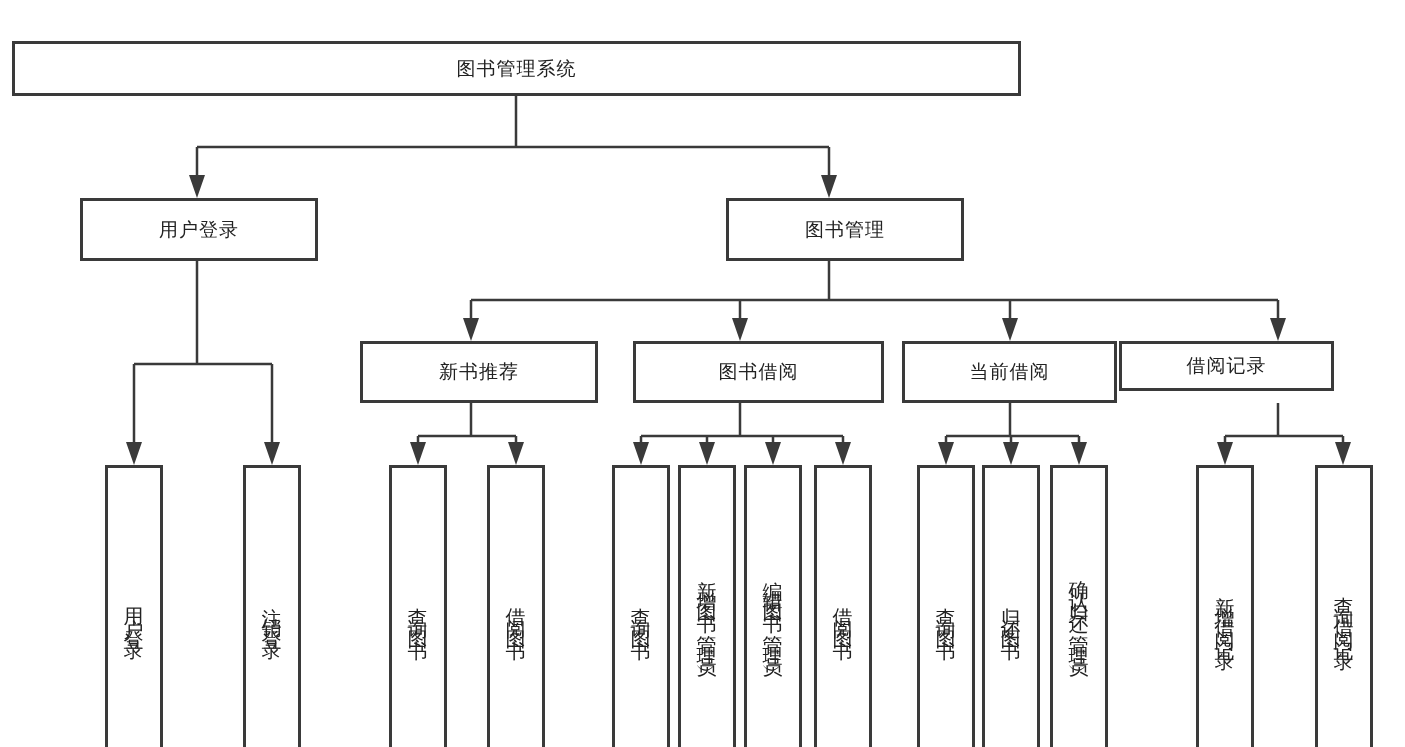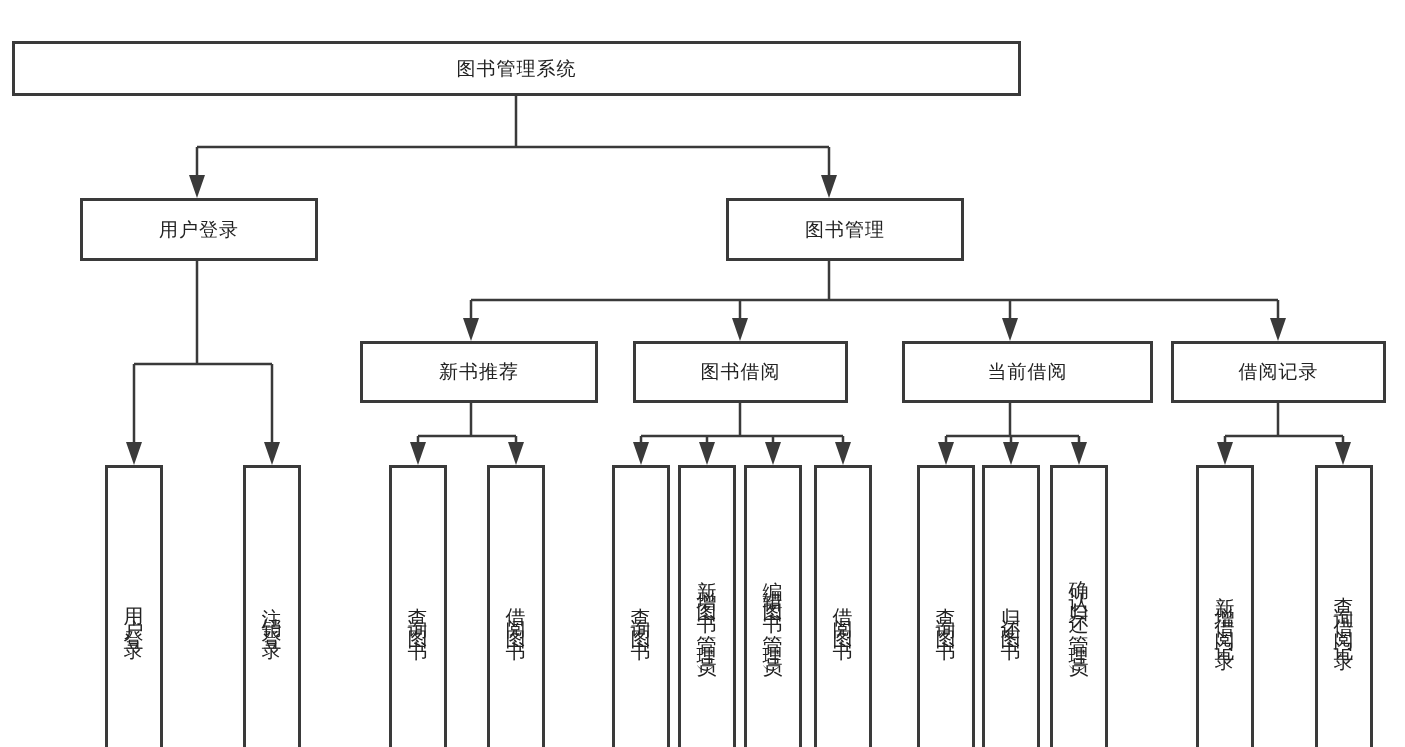--- a/index.html
+++ b/index.html
@@ -108,23 +108,23 @@
     <polygon points="1217,414 1233,414 1225,437"></polygon>
     <polygon points="1335,414 1351,414 1343,437"></polygon>
   </svg>
 
   <div class="node" style="left:12px; top:13px; width:1009px; height:55px;">图书管理系统</div>
 
   <div class="node" style="left:80px; top:170px; width:238px; height:63px;">用户登录</div>
   <div class="node" style="left:726px; top:170px; width:238px; height:63px;">图书管理</div>
 
   <div class="node" style="left:360px; top:313px; width:238px; height:62px;">新书推荐</div>
-  <div class="node" style="left:633px; top:313px; width:215px; height:62px;text-align:center;">图书借阅</div>
-  <div class="node" style="left:902px; top:313px; width:251px; height:62px;">当前借阅</div>
-  <div class="node" style="left:1171px; top:313px; width:215px; height:62px;">借阅记录</div>
+  <div class="node" style="left:633px; top:313px; width:251px; height:62px;text-align:center;">图书借阅</div>
+  <div class="node" style="left:902px; top:313px; width:215px; height:62px;">当前借阅</div>
+  <div class="node" style="left:1119px; top:313px; width:215px; height:50px;">借阅记录</div>
 
   <div class="node leaf" style="left:105px; top:437px; width:58px; height:298px;">
     <span class="vlabel">用户登录</span>
   </div>
   <div class="node leaf" style="left:243px; top:437px; width:58px; height:298px;">
     <span class="vlabel">注销登录</span>
   </div>
 
   <div class="node leaf" style="left:389px; top:437px; width:58px; height:298px;">
     <span class="vlabel">查询图书</span>

